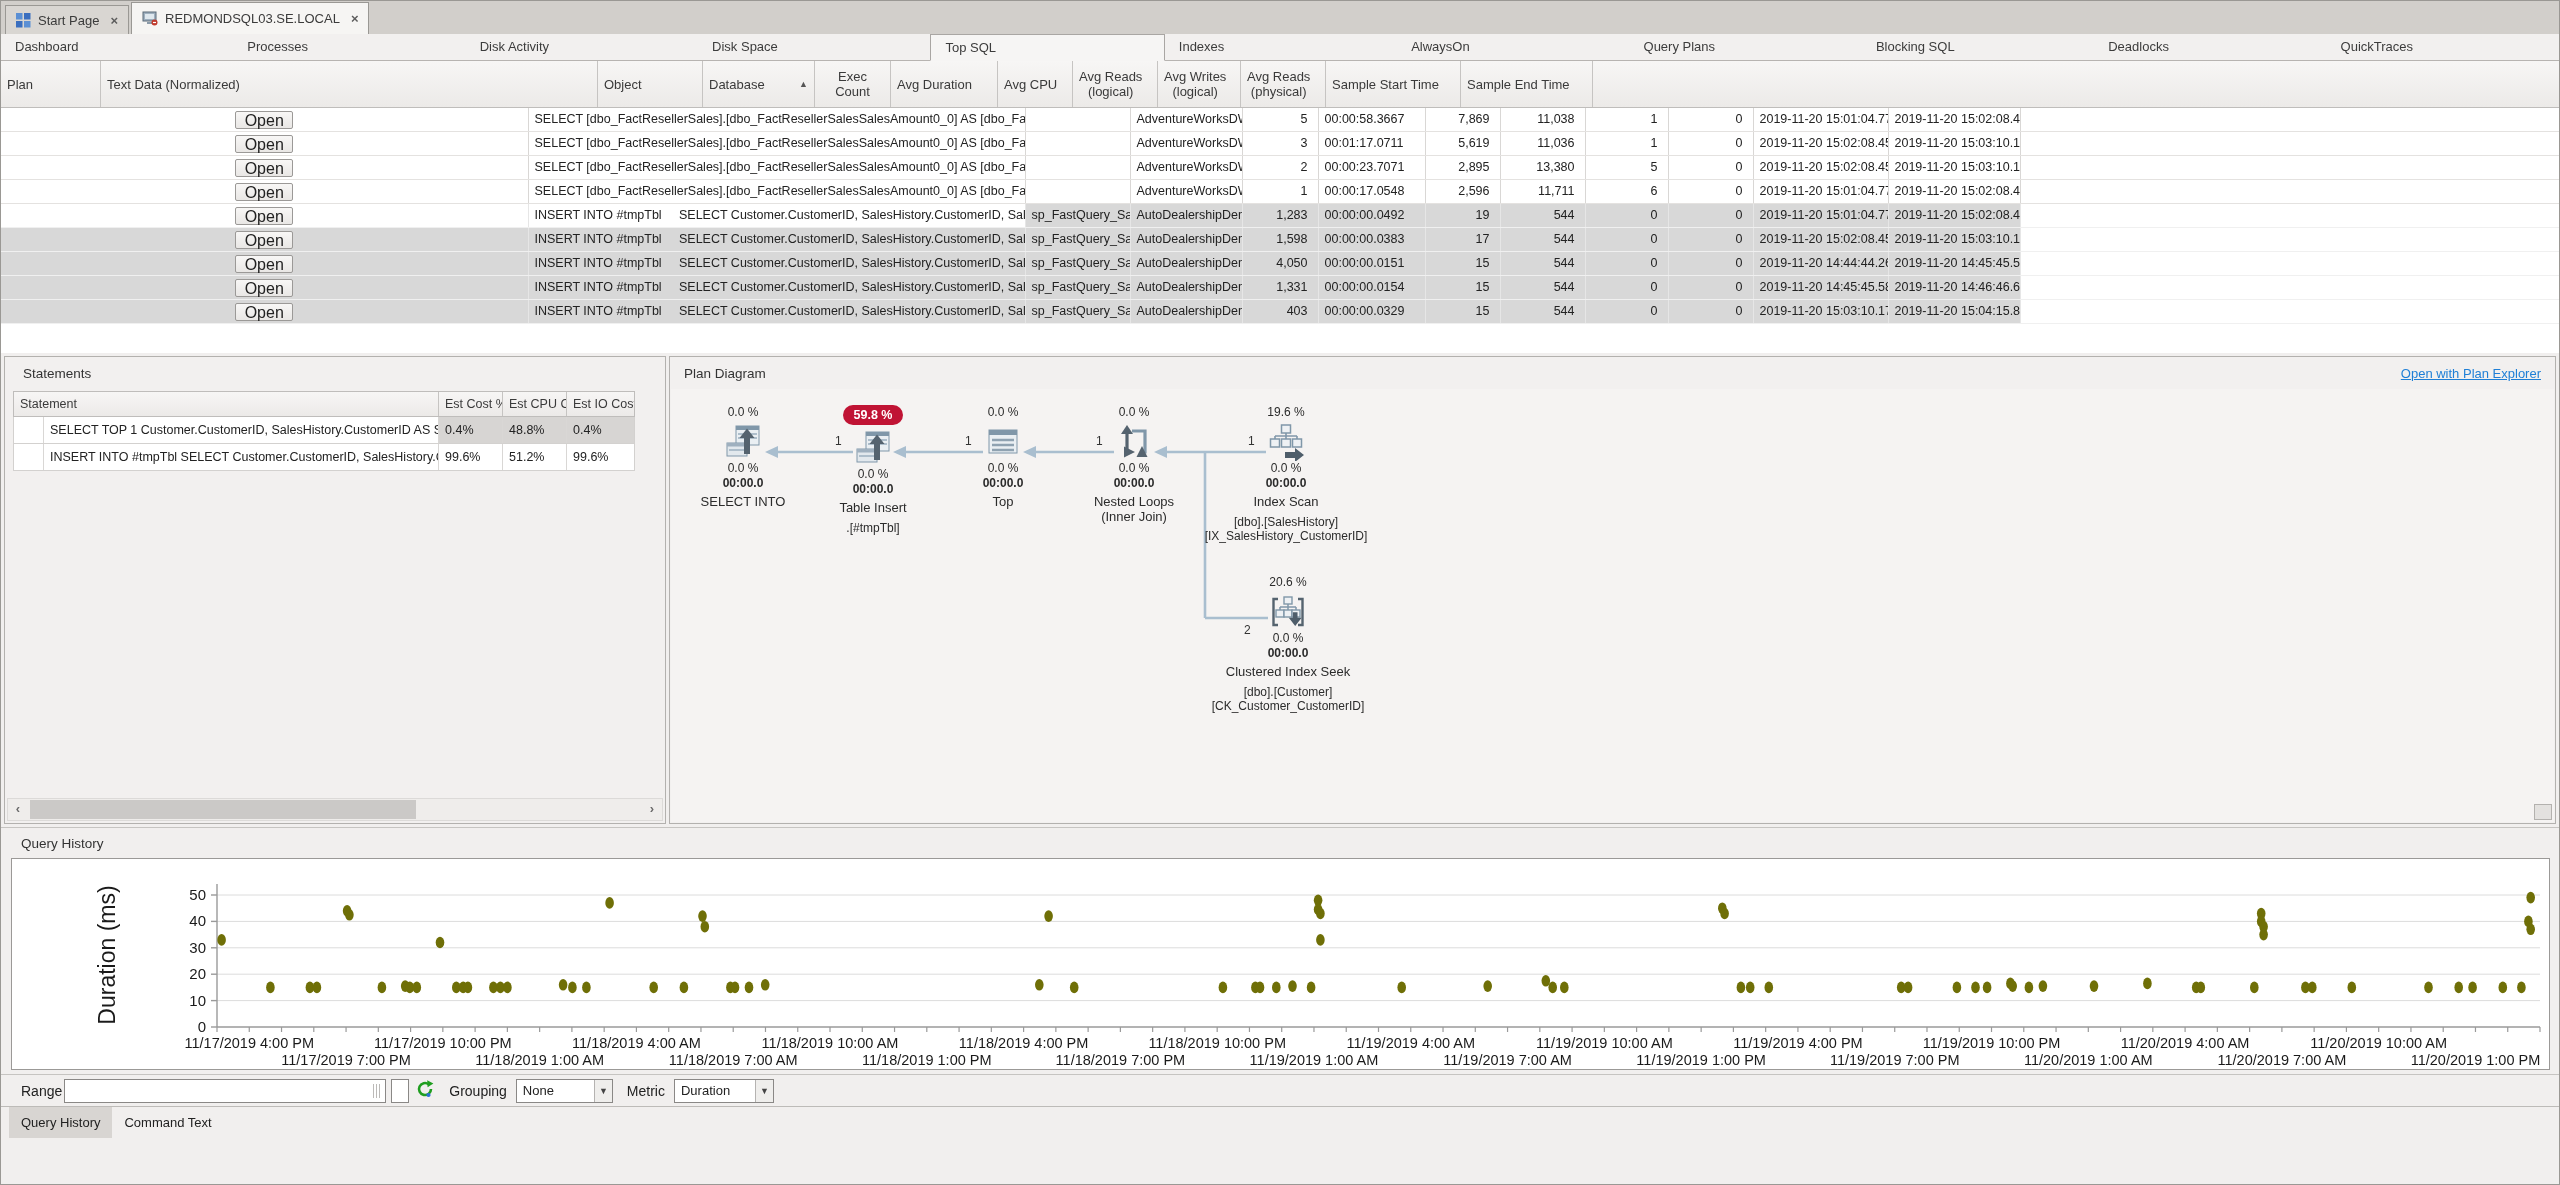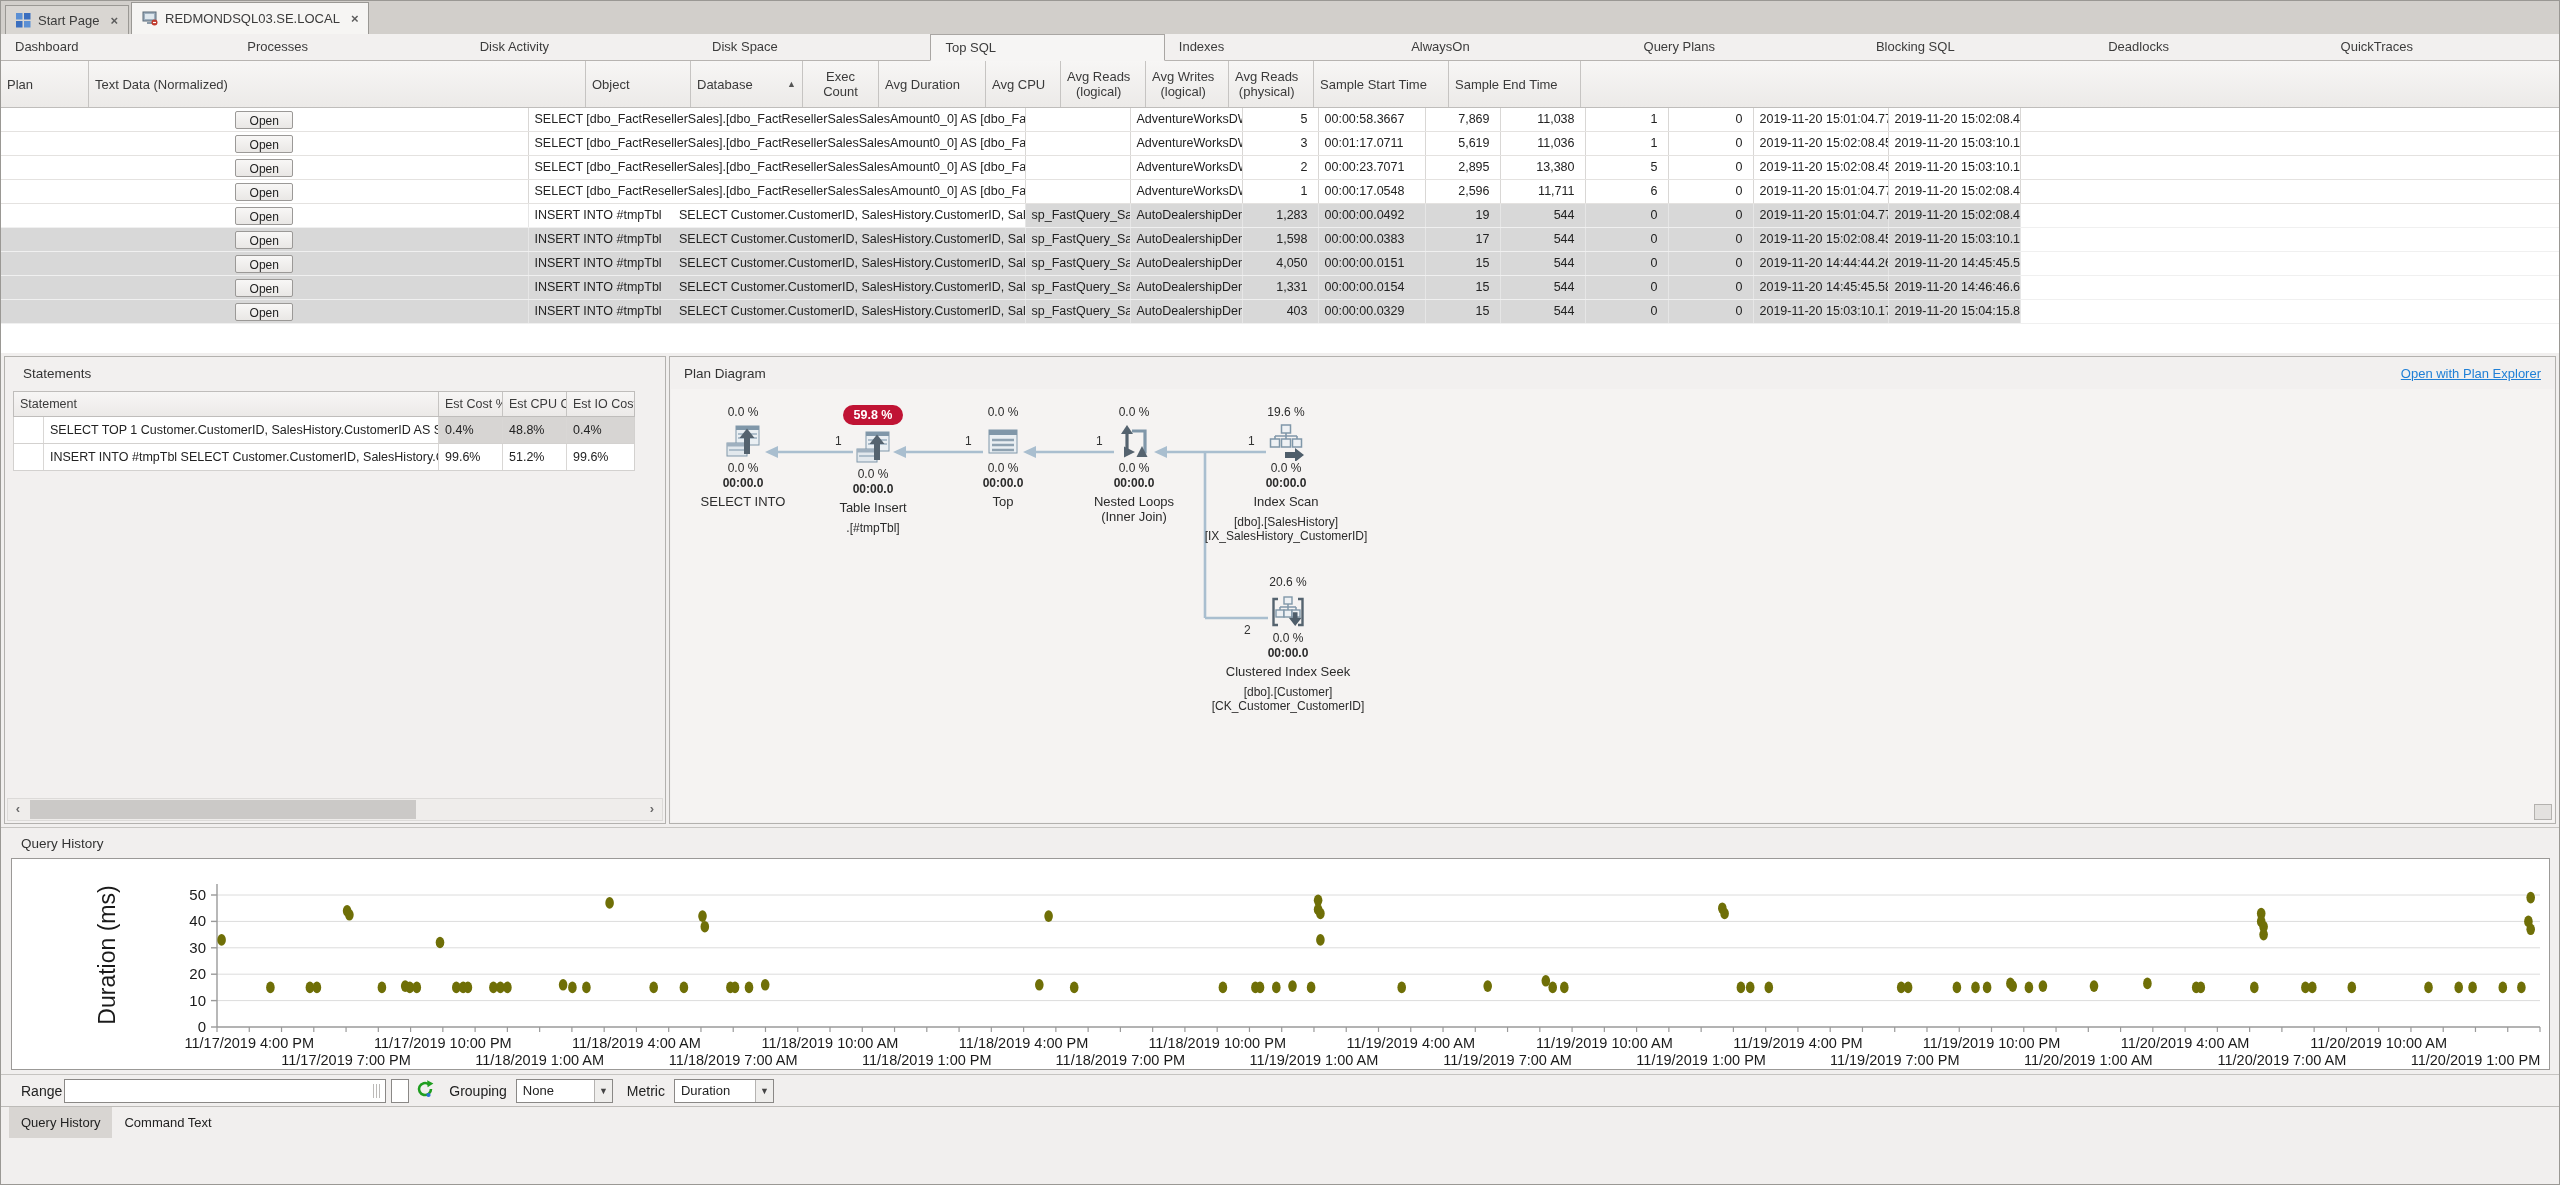--- a/index.html
+++ b/index.html
@@ -37,21 +37,21 @@
            display:flex;align-items:center;padding:2px 6px;white-space:pre-line;line-height:15px;}
   .gh-cell.center{justify-content:flex-start;text-align:center;}
   .gh-sort{margin-left:auto;font-size:9px;color:#555;}
   .grid-row{display:flex;height:23px;line-height:22px;font-size:12.5px;border-bottom:1px solid #e4e2e0;background:#fff;}
   .grid-row.shaded{background:#d8d8d8;border-bottom:1px solid #f0f0f0;}
   .g-cell{box-sizing:border-box;border-right:1px solid #d9d7d5;overflow:hidden;white-space:pre;padding:0 6px;}
   .grid-row.shaded .g-cell{border-right:1px solid #e6e6e6;}
   .g-cell.num{text-align:right;padding-right:10px;}
   .g-cell.plan{display:flex;align-items:center;justify-content:center;padding:0;}
   .grid-row.focused .g-cell.plan,.grid-row.focused .g-cell.text{background:#fff;}
-  .open-btn{width:58px;height:18px;font-size:12px;line-height:16px;text-align:center;
+  .open-btn{width:58px;height:18px;font-size:16px;line-height:16px;text-align:center;
             border:1px solid #9b9997;border-radius:2px;background:linear-gradient(#f8f7f6,#e9e7e5);color:#222;}
   .grid-fill{height:29px;background:#fff;}
 
   
   .middle{height:474px;display:flex;gap:3px;padding:3px;box-sizing:border-box;background:#f1efee;}
   .panel{border:1px solid #b3b1ae;background:#f2f0ef;position:relative;box-sizing:border-box;}
   .statements{width:662px;}
   .plan{flex:1;}
   .panel-title{font-size:13.5px;color:#333;padding:9px 0 0 18px;}
   .panel-head{display:flex;justify-content:space-between;align-items:center;padding:9px 14px 0 14px;font-size:13.5px;color:#333;}
@@ -148,21 +148,21 @@
       <div class="nav-tab"><span>Indexes</span></div>
       <div class="nav-tab"><span>AlwaysOn</span></div>
       <div class="nav-tab"><span>Query Plans</span></div>
       <div class="nav-tab"><span>Blocking SQL</span></div>
       <div class="nav-tab"><span>Deadlocks</span></div>
       <div class="nav-tab"><span>QuickTraces</span></div>
     </div>
 
   <div class="grid">
     <div class="grid-header" id="gridHeader">
-        <div class="gh-cell" style="width: 88px;"><span>Plan</span></div>
+        <div class="gh-cell" style="width: 100px;"><span>Plan</span></div>
         <div class="gh-cell" style="width: 497px;"><span>Text Data (Normalized)</span></div>
         <div class="gh-cell" style="width: 105px;"><span>Object</span></div>
         <div class="gh-cell" style="width: 112px;"><span>Database</span><span class="gh-sort">▲</span></div>
         <div class="gh-cell center" style="width: 76px;"><span>Exec Count</span></div>
         <div class="gh-cell center" style="width: 107px;"><span>Avg Duration</span></div>
         <div class="gh-cell center" style="width: 75px;"><span>Avg CPU</span></div>
         <div class="gh-cell center" style="width: 85px;"><span>Avg Reads
 (logical)</span></div>
         <div class="gh-cell center" style="width: 83px;"><span>Avg Writes
 (logical)</span></div>

